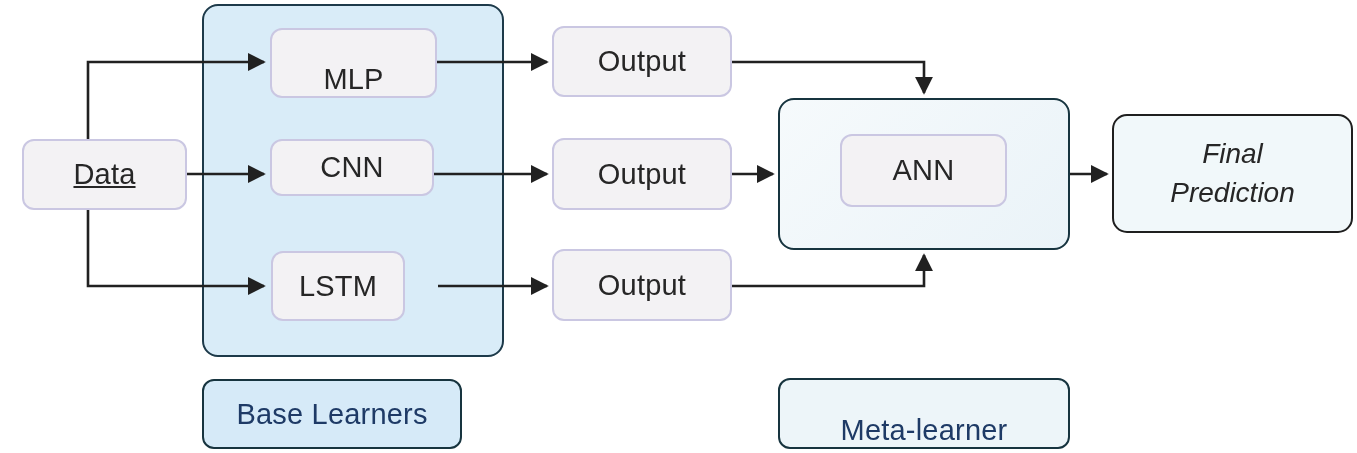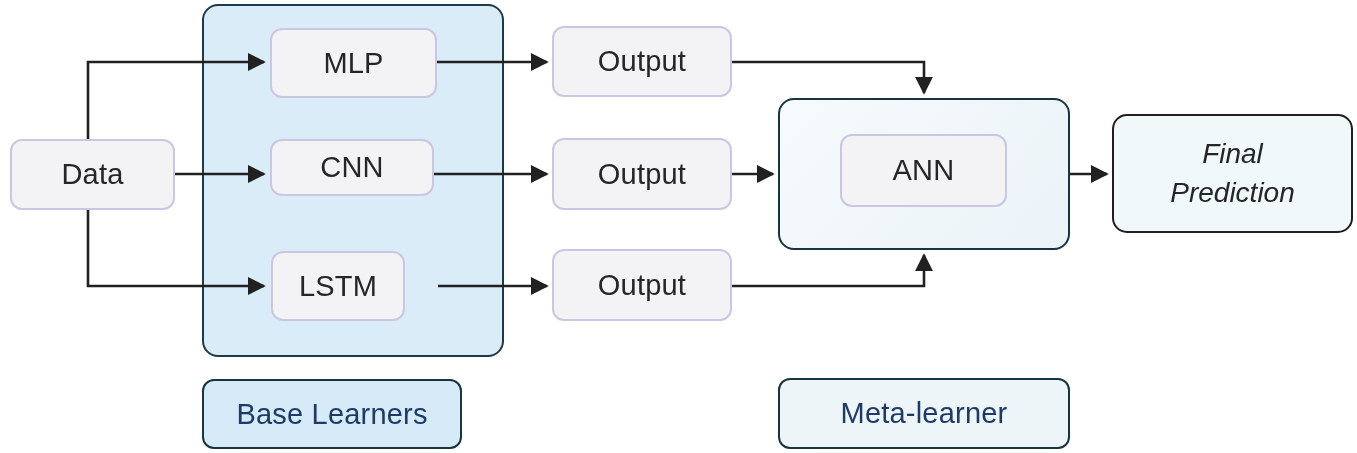--- a/index.html
+++ b/index.html
@@ -88,25 +88,25 @@
       <path d="M437,62 H547" marker-end="url(#arrow)"></path>
       <path d="M434,174 H547" marker-end="url(#arrow)"></path>
       <path d="M438,286 H547" marker-end="url(#arrow)"></path>
       <path d="M732,62 H924 V93" marker-end="url(#arrow)"></path>
       <path d="M732,174 H773" marker-end="url(#arrow)"></path>
       <path d="M732,286 H924 V255" marker-end="url(#arrow)"></path>
       <path d="M1070,174 H1107" marker-end="url(#arrow)"></path>
     </g>
   </svg>
 
-  <div class="box node" style="left:10px; top:139px; width:165px; height:71px;">
+  <div class="box node" style="left:22px; top:139px; width:165px; height:71px;text-decoration:underline;">
     <span>Data</span>
   </div>
 
-  <div class="box node" style="left:270px; top:28px; width:167px; height:70px;">
+  <div class="box node" style="left:270px; top:28px; width:167px; height:70px;align-items:flex-end;">
     <span>MLP</span>
   </div>
 
   <div class="box node" style="left:270px; top:139px; width:164px; height:57px;">
     <span>CNN</span>
   </div>
 
   <div class="box node" style="left:271px; top:251px; width:134px; height:70px;">
     <span>LSTM</span>
   </div>
@@ -128,17 +128,17 @@
   </div>
 
   <div class="box final" style="left:1112px; top:114px; width:241px; height:119px;">
     <span class="wrap-text">Final Prediction</span>
   </div>
 
   <div class="box caption caption-base" style="left:202px; top:379px; width:260px; height:70px;">
     <span>Base Learners</span>
   </div>
 
-  <div class="box caption caption-meta" style="left:778px; top:378px; width:292px; height:71px;">
+  <div class="box caption caption-meta" style="left:778px; top:378px; width:292px; height:71px;align-items:flex-end;">
     <span>Meta-learner</span>
   </div>
 
 </div>
 
 </body></html>

